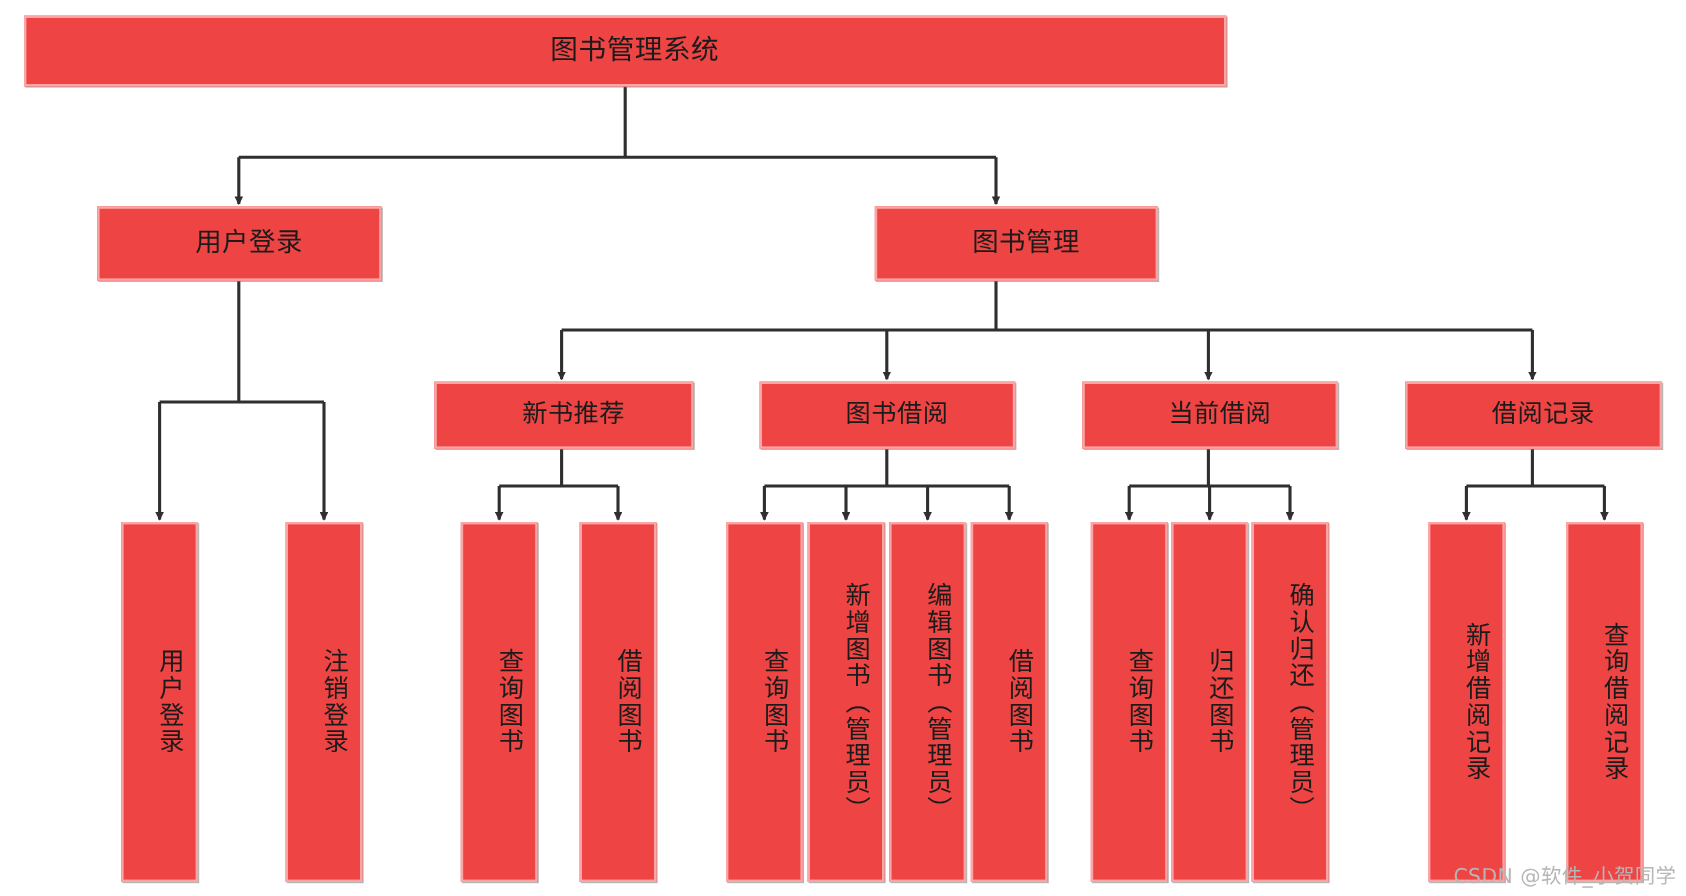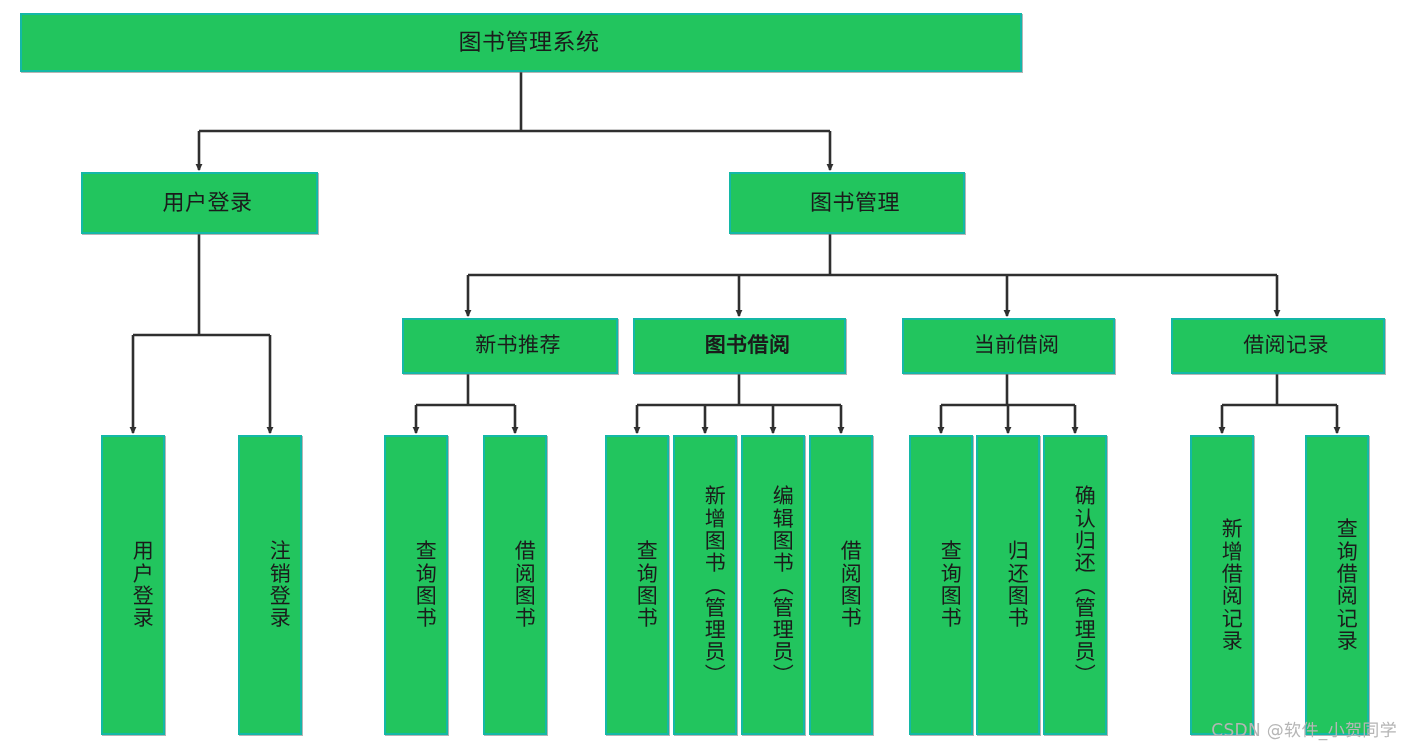--- a/index.html
+++ b/index.html
@@ -23,22 +23,22 @@
     position: absolute;
     left: 0;
     top: 0;
     width: 1405px;
     height: 747px;
     pointer-events: none;
   }
   .node {
     position: absolute;
     box-sizing: border-box;
-    background: #22c55e;
-    border: 2px solid #14b8a6;
+    background: #ef4444;
+    border: 2px solid #fca5a5;
     display: flex;
     align-items: center;
     justify-content: center;
     box-shadow: 1px 1px 0 rgba(120,120,120,0.55);
     z-index: 2;
     padding-left: 16px;
   }
   .node-label {
     display: block;
     text-align: center;
@@ -140,24 +140,24 @@
     <span class="node-label">图书管理系统</span>
   </div>
 
   <div class="node node-level2" style="left:81px; top:172px; width:237px; height:62px;">
     <span class="node-label">用户登录</span>
   </div>
   <div class="node node-level2" style="left:712px; top:172px; width:236px; height:62px;margin-left:17px;">
     <span class="node-label">图书管理</span>
   </div>
 
-  <div class="node node-level3" style="left:362px; top:318px; width:216px; height:56px;margin-left:40px;">
+  <div class="node node-level3" style="left:362px; top:318px; width:216px; height:56px;">
     <span class="node-label">新书推荐</span>
   </div>
-  <div class="node node-level3" style="left:633px; top:318px; width:213px; height:56px;font-weight:bold;">
+  <div class="node node-level3" style="left:633px; top:318px; width:213px; height:56px;">
     <span class="node-label">图书借阅</span>
   </div>
   <div class="node node-level3" style="left:902px; top:318px; width:213px; height:56px;">
     <span class="node-label">当前借阅</span>
   </div>
   <div class="node node-level3" style="left:1171px; top:318px; width:214px; height:56px;">
     <span class="node-label">借阅记录</span>
   </div>
 
   <div class="node node-leaf" style="left:101px; top:435px; width:64px; height:300px;">

